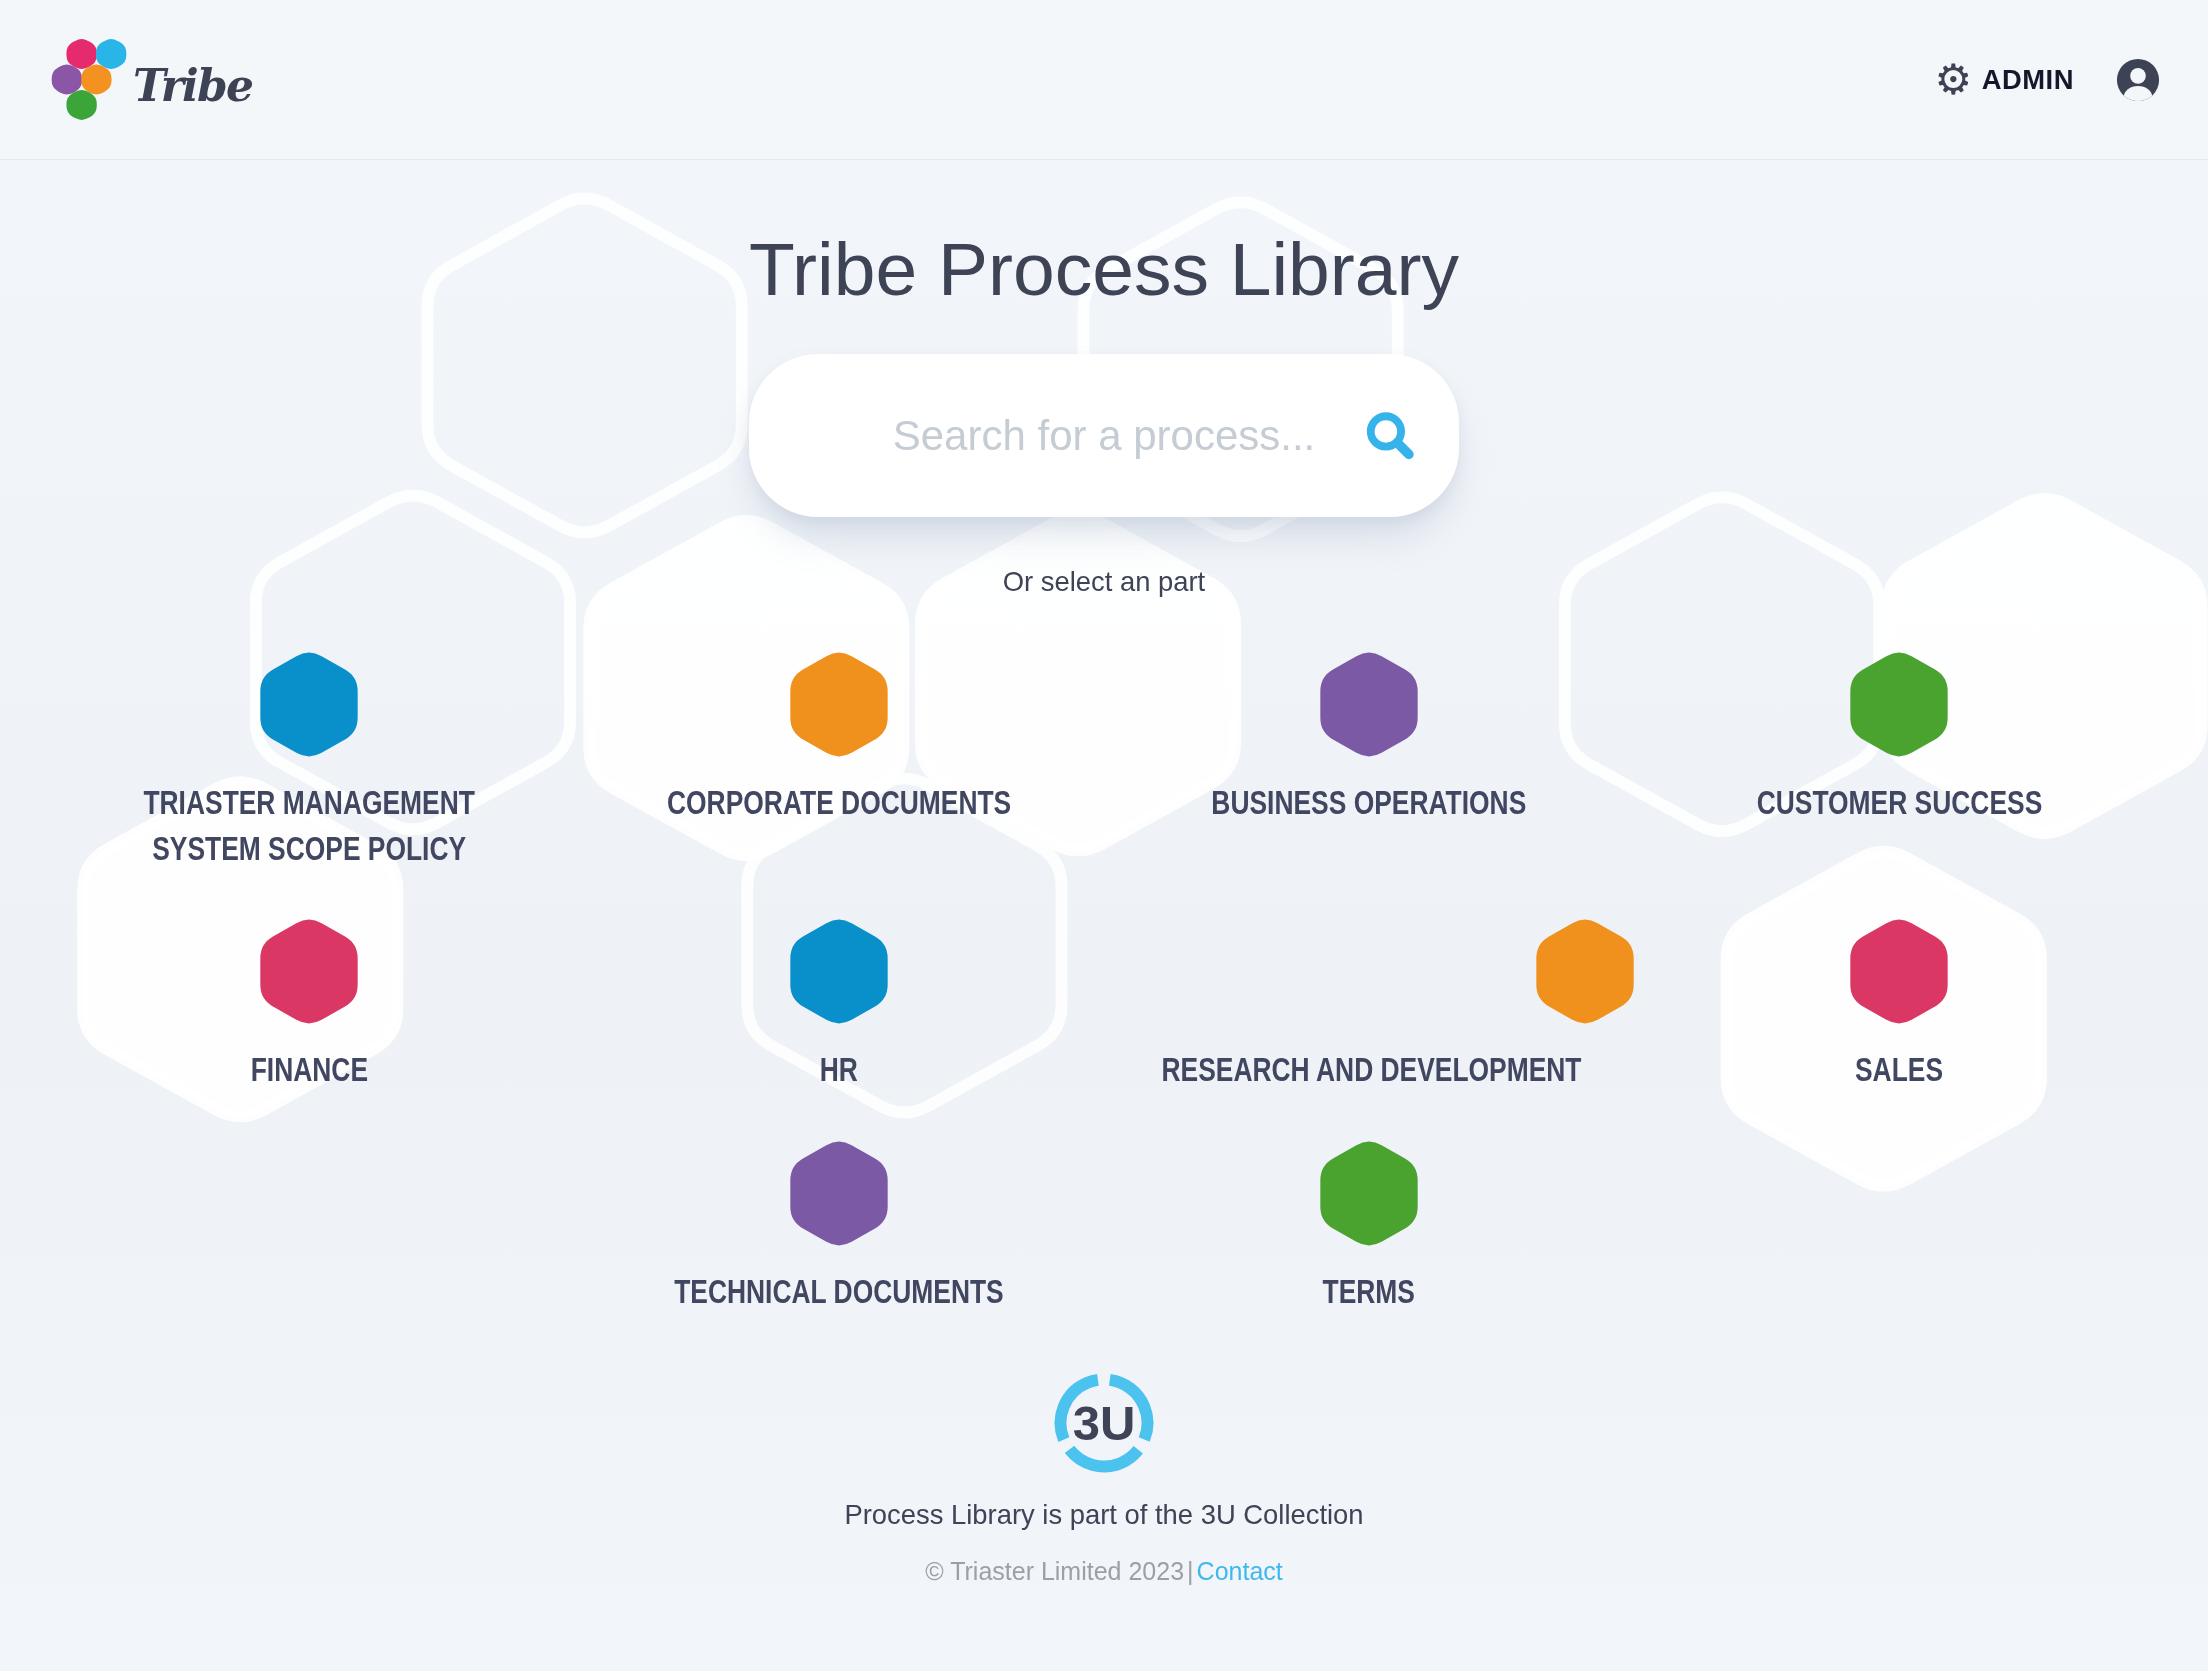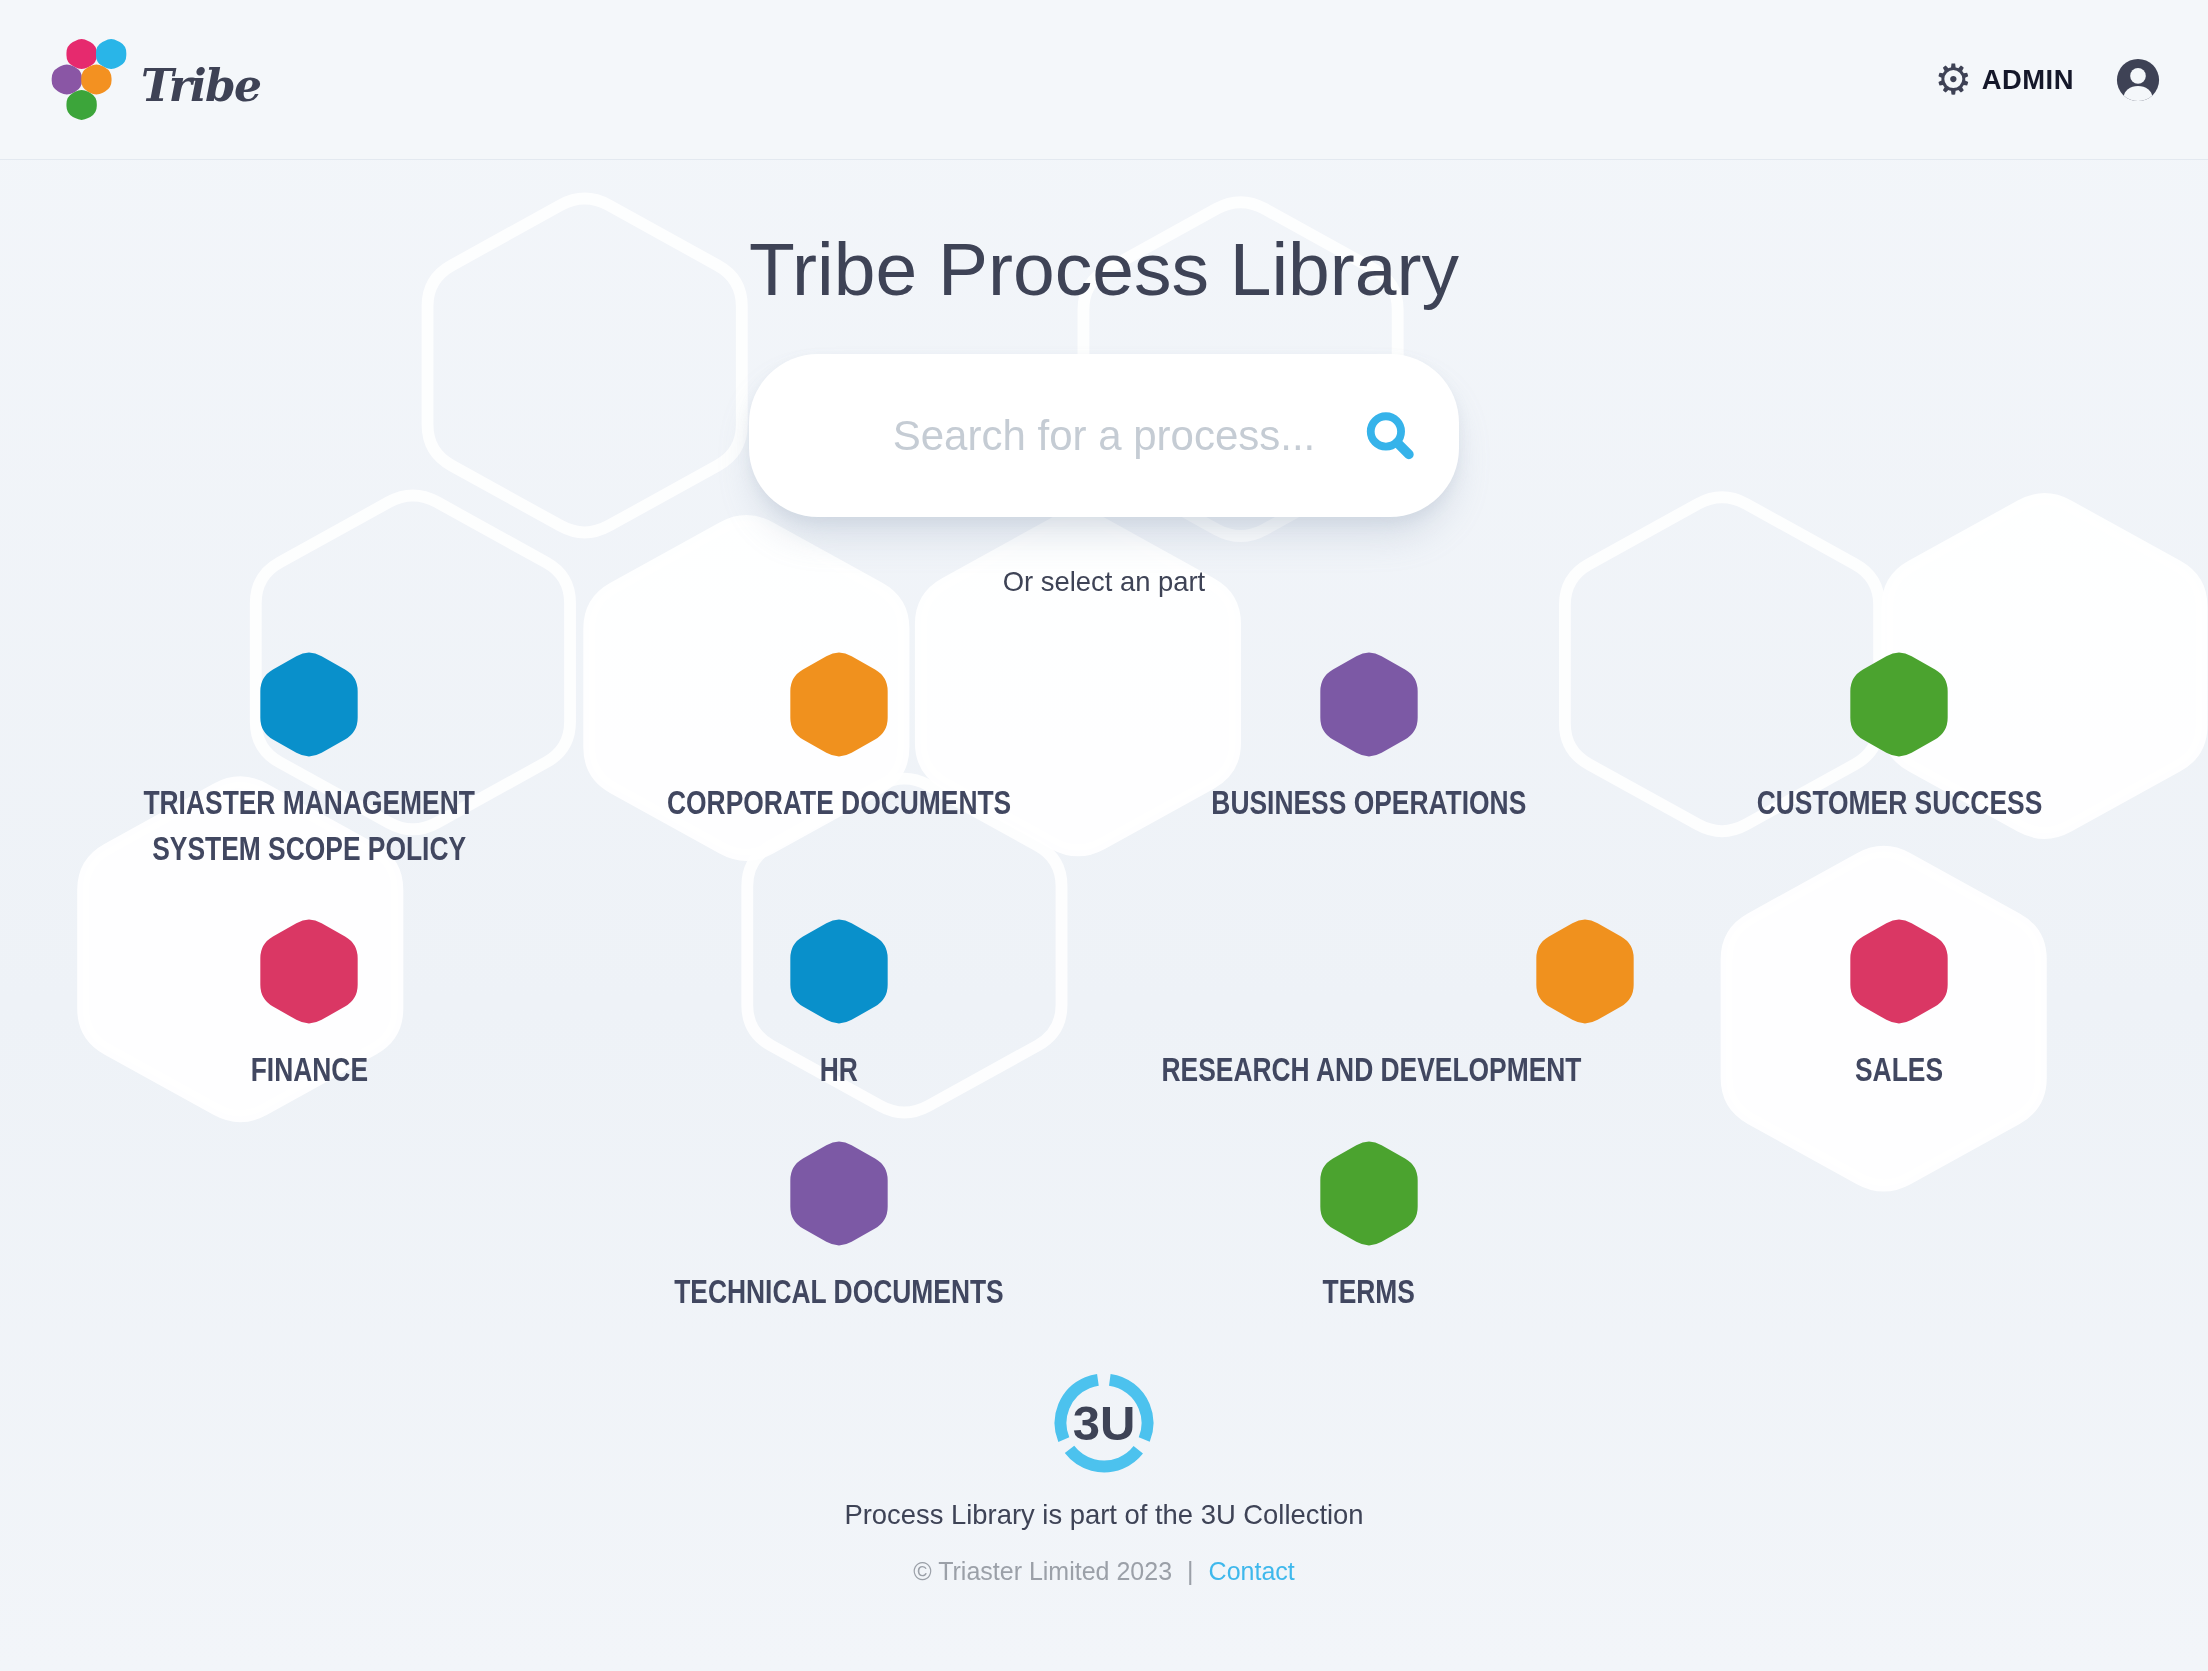--- a/index.html
+++ b/index.html
@@ -11,21 +11,21 @@
   }
   .page{position:relative;width:2208px;height:1671px;background:linear-gradient(180deg,#f3f6fa 0%,#eef2f7 60%,#f2f5f9 100%)}
   .bg-decor{position:absolute;left:0;top:0;pointer-events:none;z-index:0}
 
   
   header{
     position:relative;z-index:2;height:160px;box-sizing:border-box;
     display:flex;align-items:center;justify-content:space-between;
     padding:0 48px;background:#f4f7fa;border-bottom:1.8px solid #e3e9f0;
   }
-  .brand{display:flex;align-items:center;gap:11px;cursor:pointer}
+  .brand{display:flex;align-items:center;gap:3px;cursor:pointer}
   .brand-name{
     font-family:"DejaVu Serif",serif;font-style:italic;font-weight:bold;
     font-size:44px;color:#3e4255;letter-spacing:-1.8px;margin-top:12.8px;
   }
   .header-right{display:flex;align-items:center;gap:42px}
   .admin{display:flex;align-items:center;gap:9.1px;cursor:pointer;
     font-weight:bold;font-size:27.4px;letter-spacing:0.5px;color:#15182a}
   .gear{font-family:"DejaVu Sans",sans-serif;font-weight:normal;font-size:42px;color:#3e4255;line-height:1}
   .avatar{cursor:pointer;display:block}
   .av-bg{fill:#3e4255}.av-fg{fill:#f4f7fa}
@@ -61,21 +61,21 @@
   
   footer{margin-top:55px}
   .ring-wrap{position:relative;width:108px;height:108px;margin:0 auto}
   .ring-text{
     position:absolute;inset:0;display:flex;align-items:center;justify-content:center;
     font-size:49px;font-weight:bold;color:#3e4356;
   }
   .caption{margin-top:22px;font-size:27.4px;font-weight:500;color:#3e4356}
   .copyright{
     margin-top:25.6px;font-size:25px;color:#9ba0a8;
-    display:flex;justify-content:center;align-items:center;gap:15px;
+    display:flex;justify-content:center;align-items:center;gap:3px;
   }
   .contact{color:#3fb8ec;cursor:pointer;text-decoration:none}
 </style>
 </head>
 <body>
 
 <div class="page">
 
   <svg class="bg-decor" width="2208" height="1671" viewBox="0 0 2417 1829">
       <path d="M145.7 14.5Q172.0 0.0 198.3 14.5L317.7 80.5Q344.0 95.0 344.0 125.0L344.0 255.0Q344.0 285.0 317.7 299.5L198.3 365.5Q172.0 380.0 145.7 365.5L26.3 299.5Q0.0 285.0 0.0 255.0L0.0 125.0Q0.0 95.0 26.3 80.5Z" transform="translate(468 210)" stroke-width="13" stroke-linejoin="round" fill="none" stroke="rgba(255,255,255,0.85)"></path>

